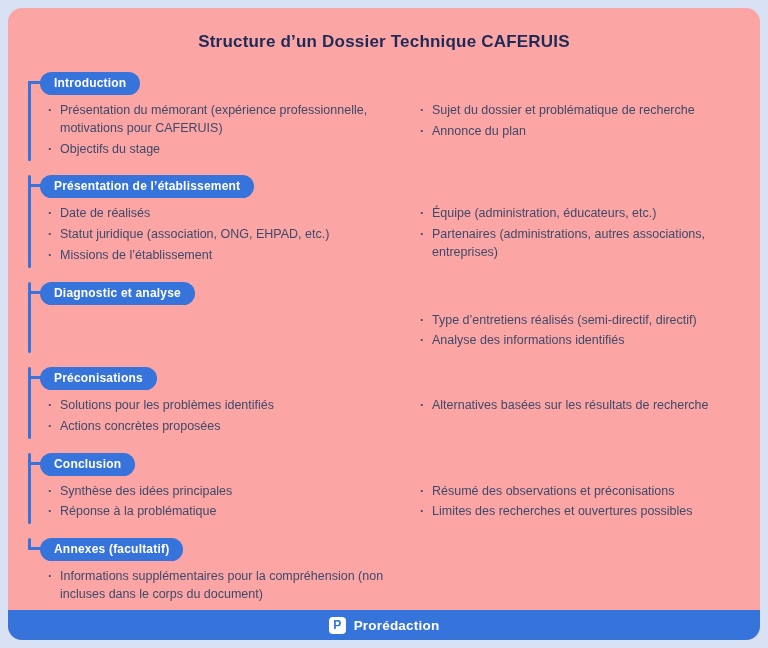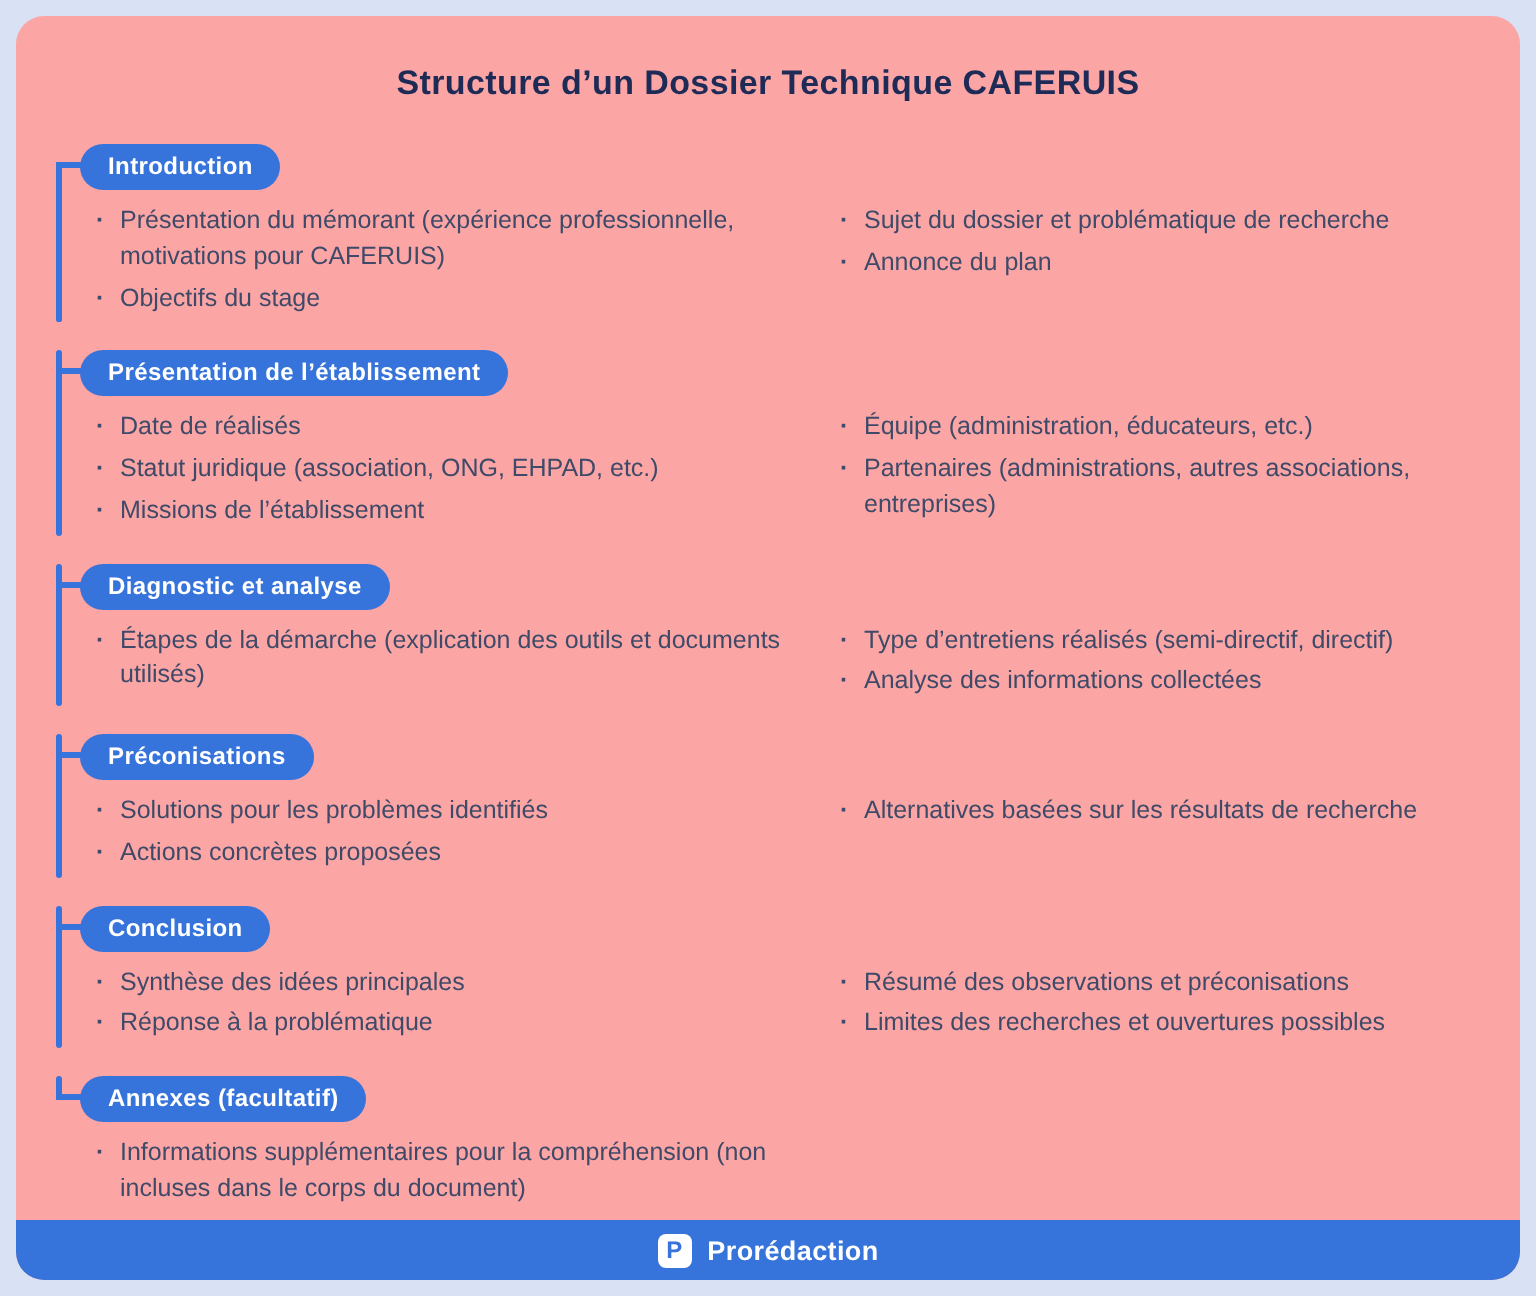--- a/index.html
+++ b/index.html
@@ -144,33 +144,29 @@
               <span>Partenaires (administrations, autres associations, entreprises)</span>
             </li>
         </ul>
       </div>
     </section>
 
     <section class="section">
       <span class="pill">Diagnostic et analyse</span>
       <div class="cols">
         <ul class="col">
-          <li>
-              <span class="dot"></span>
-              <span>Étapes de la démarche (explication des outils et documents utilisés)</span>
-            </li>
         </ul>
         <ul class="col">
           <li>
               <span class="dot"></span>
               <span>Type d’entretiens réalisés (semi-directif, directif)</span>
             </li>
           <li>
               <span class="dot"></span>
-              <span>Analyse des informations collectées</span>
+              <span>Analyse des informations identifiés</span>
             </li>
         </ul>
       </div>
     </section>
 
     <section class="section">
       <span class="pill">Préconisations</span>
       <div class="cols">
         <ul class="col">
           <li>

